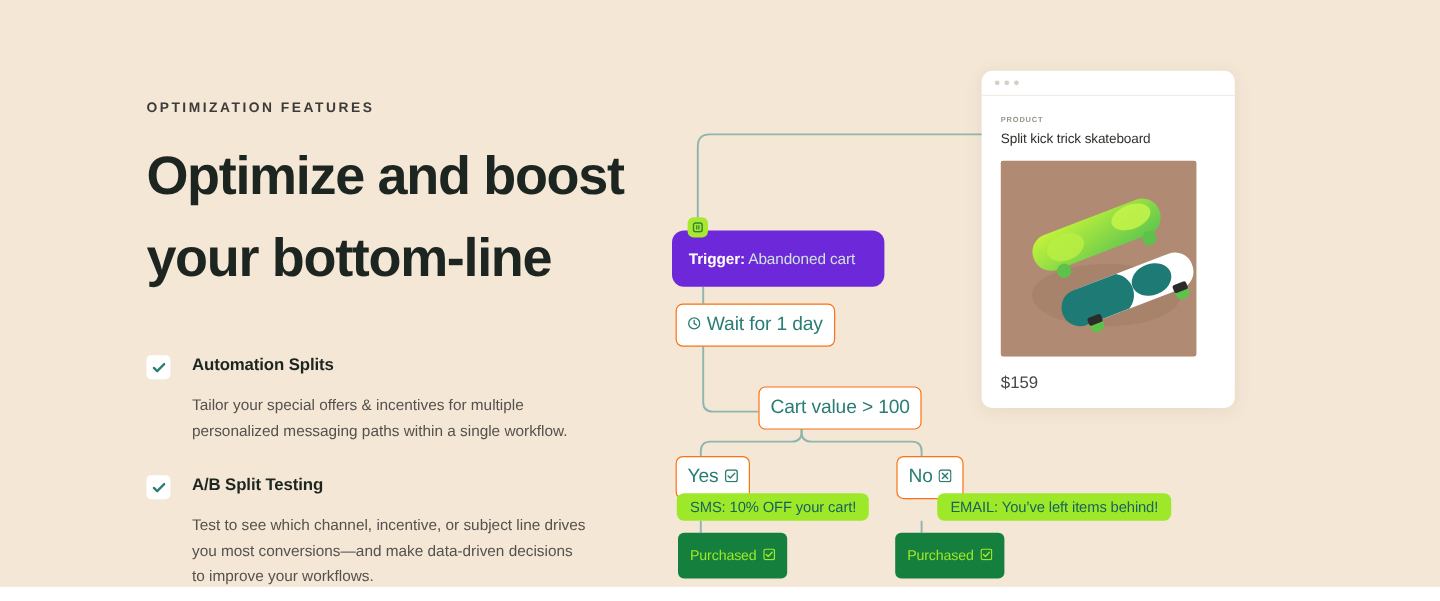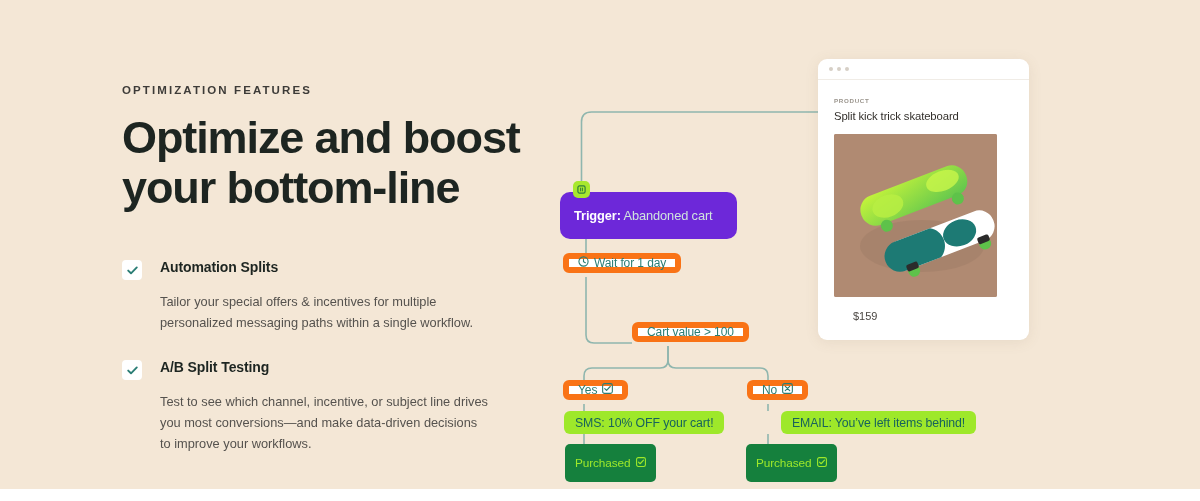--- a/index.html
+++ b/index.html
@@ -34,21 +34,21 @@
     font-size: 11.5px;
     font-weight: 700;
     letter-spacing: 2.1px;
     color: #3d3b38;
     text-transform: uppercase;
   }
 
   #headline {
     margin-top: 17px;
     font-size: 45px;
-    line-height: 50px;
+    line-height: 68px;
     font-weight: 700;
     letter-spacing: -1.1px;
     color: #1d2521;
   }
 
   .feature {
     position: relative;
     padding-left: 38px;
   }
   #feature-1 { margin-top: 46px; }
@@ -126,28 +126,28 @@
     height: 17px;
     background: #a8e82e;
     border-radius: 5px;
     display: flex;
     align-items: center;
     justify-content: center;
   }
 
   .chip {
     background: #ffffff;
-    border: 6px solid #f97316;
+    border: 1px solid #f97316;
     border-radius: 6px;
-    height: 20px;
+    height: 36px;
     display: inline-flex;
     align-items: center;
     gap: 5px;
     padding: 0 9px;
-    font-size: 12px;
+    font-size: 16px;
     color: #2a7d74;
     letter-spacing: -0.1px;
     white-space: nowrap;
   }
 
   #wait-node  { left: 23px;  top: 203px; }
   #cart-node  { left: 92px;  top: 272px; }
   #yes-node   { left: 23px;  top: 330px; }
   #no-node    { left: 207px; top: 330px; justify-content: flex-end; }
 
@@ -227,23 +227,22 @@
     margin-top: 12px;
     width: 163px;
     height: 163px;
     border-radius: 2px;
     background: #b08a72;
     position: relative;
     overflow: hidden;
   }
   #card-price {
     margin-top: 13px;
-    font-size: 11px;
+    font-size: 14px;
     color: #4a4642;
-    margin-left: 19px;
   }
 </style>
 </head>
 <body>
 
 <div id="stage">
 
   <div id="left-col">
 
     <div id="eyebrow">OPTIMIZATION FEATURES</div>

